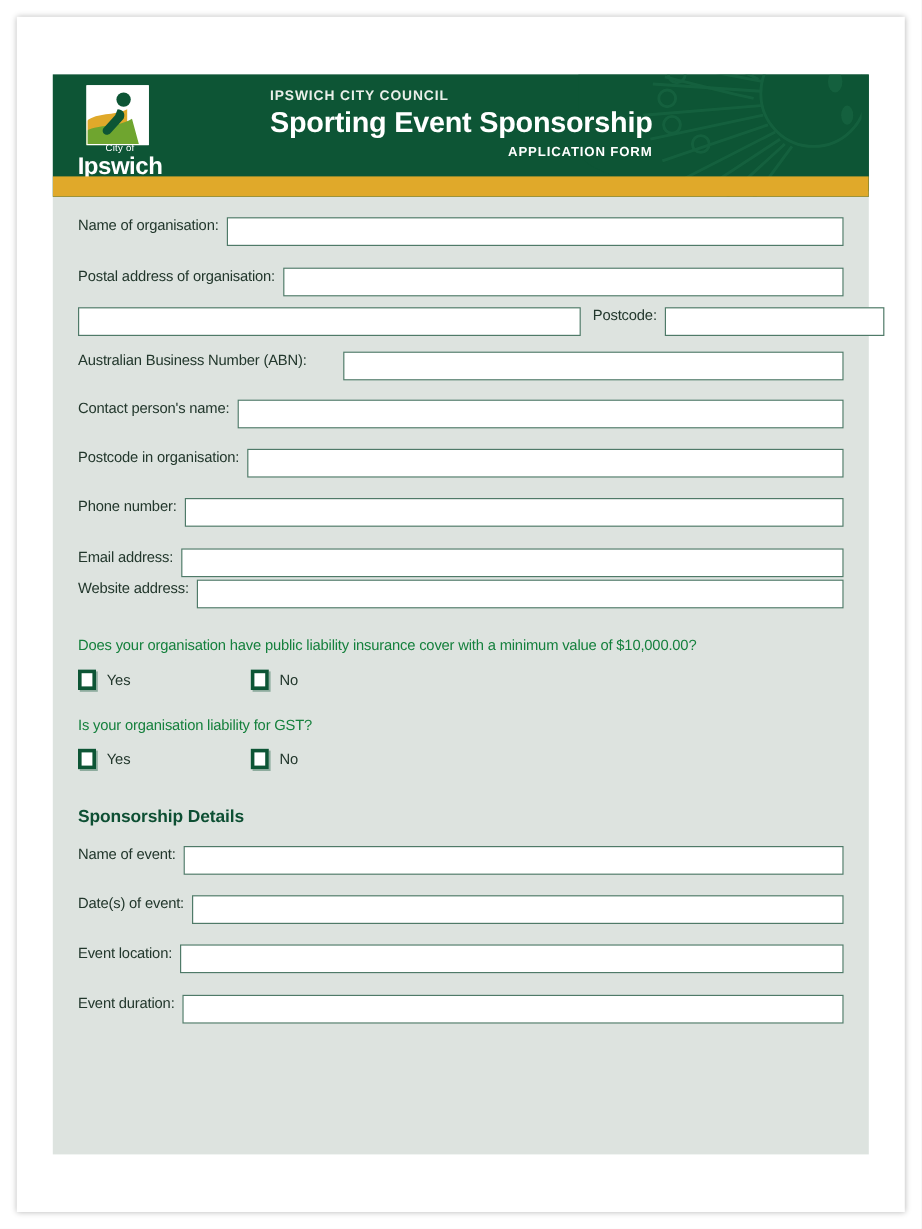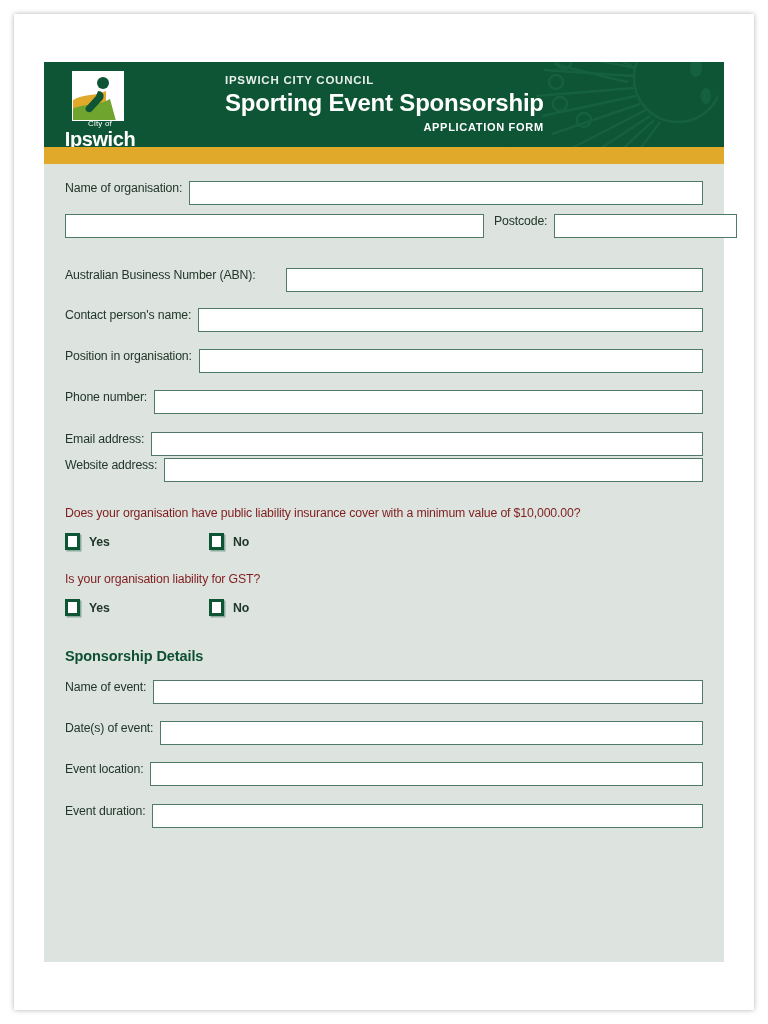--- a/index.html
+++ b/index.html
@@ -170,28 +170,27 @@
   .text-input {
     flex: 1 1 auto;
     height: 24px;
     background: #ffffff;
     border: 1.4px solid #4f7a68;
     box-sizing: border-box;
   }
 
   .question-text {
     font-size: 12.3px;
-    color: #7f1d1d;
+    color: #15803d;
     letter-spacing: -0.15px;
     white-space: nowrap;
   }
 
   .checkbox-row {
     display: flex;
-    font-weight: bold;
   }
   .checkbox-item {
     display: flex;
     align-items: center;
   }
   .checkbox {
     width: 15px;
     height: 17px;
     background: #ffffff;
     border: 3px solid #0d5535;
@@ -264,39 +263,43 @@
     </div>
 
     <div class="card-body">
 
 
       <div class="field-row" style="margin-top:17px;">
         <span class="field-label">Name of organisation:</span>
         <input class="text-input" type="text" placeholder="" style="">
       </div>
 
+      <div class="field-row" style="margin-top:18px;">
+        <span class="field-label">Postal address of organisation:</span>
+        <input class="text-input" type="text" placeholder="" style="">
+      </div>
 
       <div class="field-row" style="margin-top:9px;">
         <input class="text-input" type="text" style="flex: 0 0 419px;" placeholder="">
         <span class="field-label" style="padding-left:10px;">Postcode:</span>
         <input class="text-input" type="text" style="flex: 0 0 148px;" placeholder="">
       </div>
 
-      <div class="field-row" style="margin-top:30px;gap:23px;">
+      <div class="field-row" style="margin-top:13px;gap:23px;">
         <span class="field-label">Australian Business Number (ABN):</span>
         <input class="text-input" type="text" placeholder="" style="">
       </div>
 
       <div class="field-row" style="margin-top:16px;">
         <span class="field-label">Contact person's name:</span>
         <input class="text-input" type="text" placeholder="" style="">
       </div>
 
       <div class="field-row" style="margin-top:17px;">
-        <span class="field-label">Position in organisation:</span>
+        <span class="field-label">Postcode in organisation:</span>
         <input class="text-input" type="text" placeholder="" style="">
       </div>
 
       <div class="field-row" style="margin-top:17px;">
         <span class="field-label">Phone number:</span>
         <input class="text-input" type="text" placeholder="" style="">
       </div>
 
       <div class="field-row" style="margin-top:18px;">
         <span class="field-label">Email address:</span>

